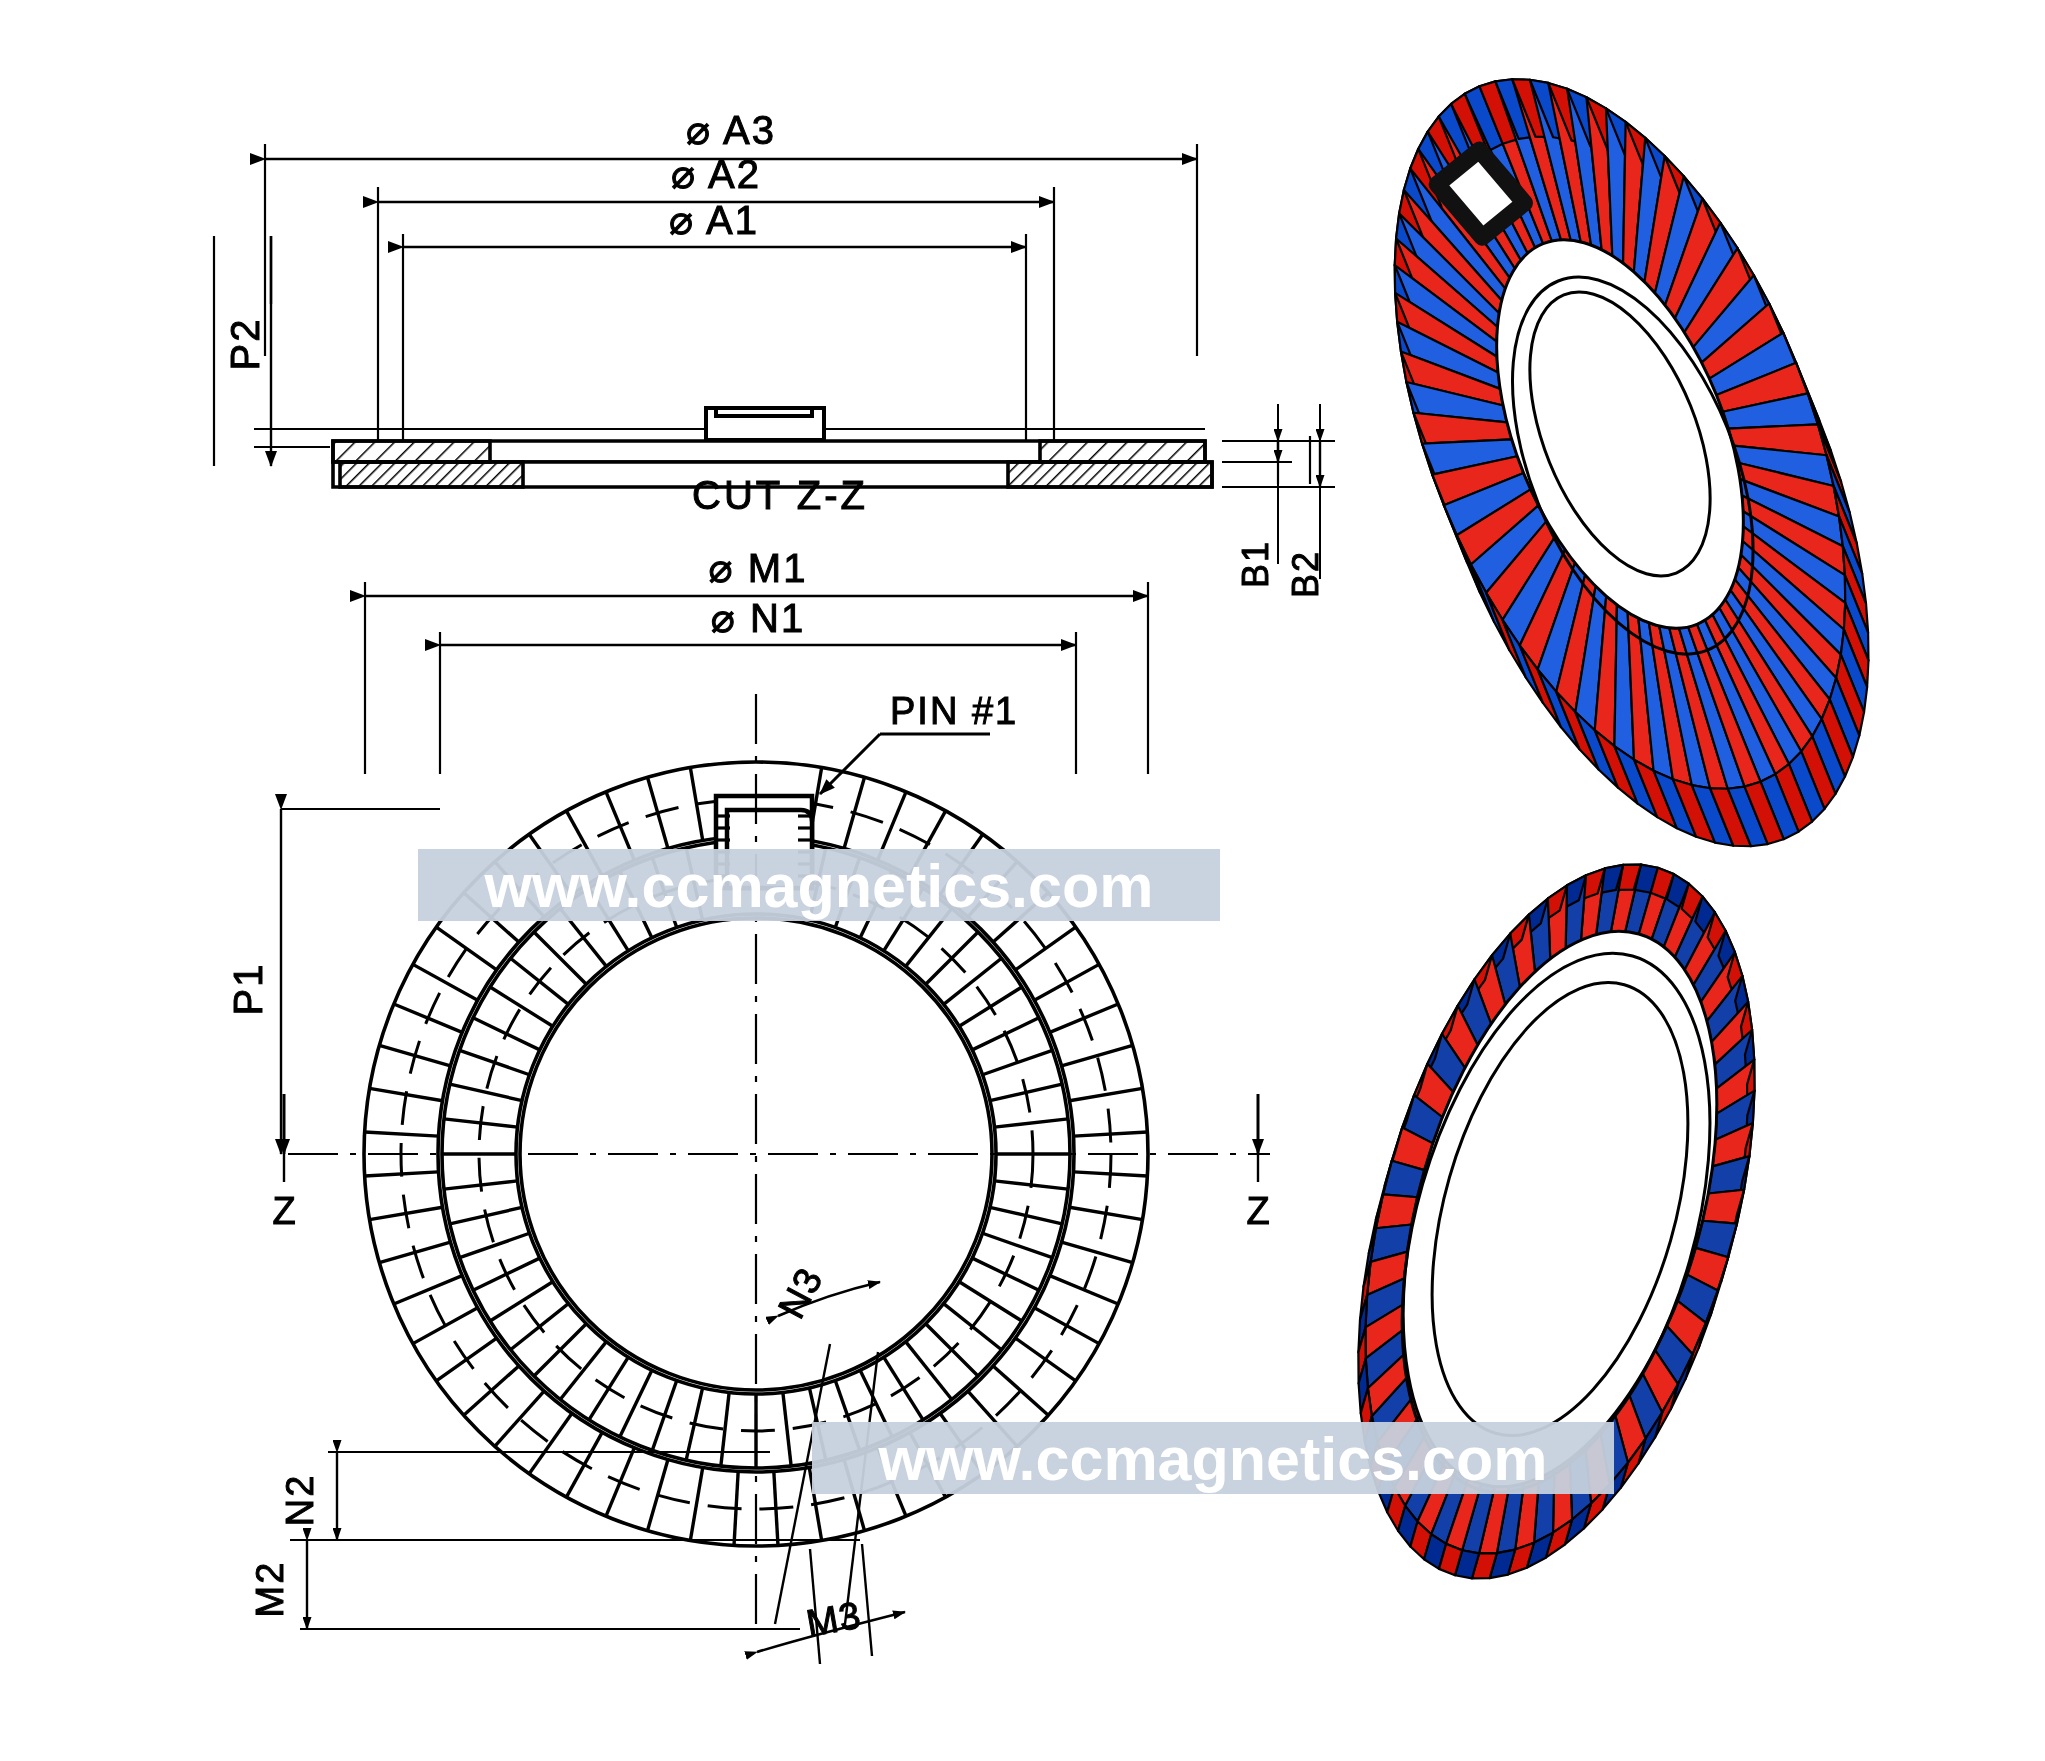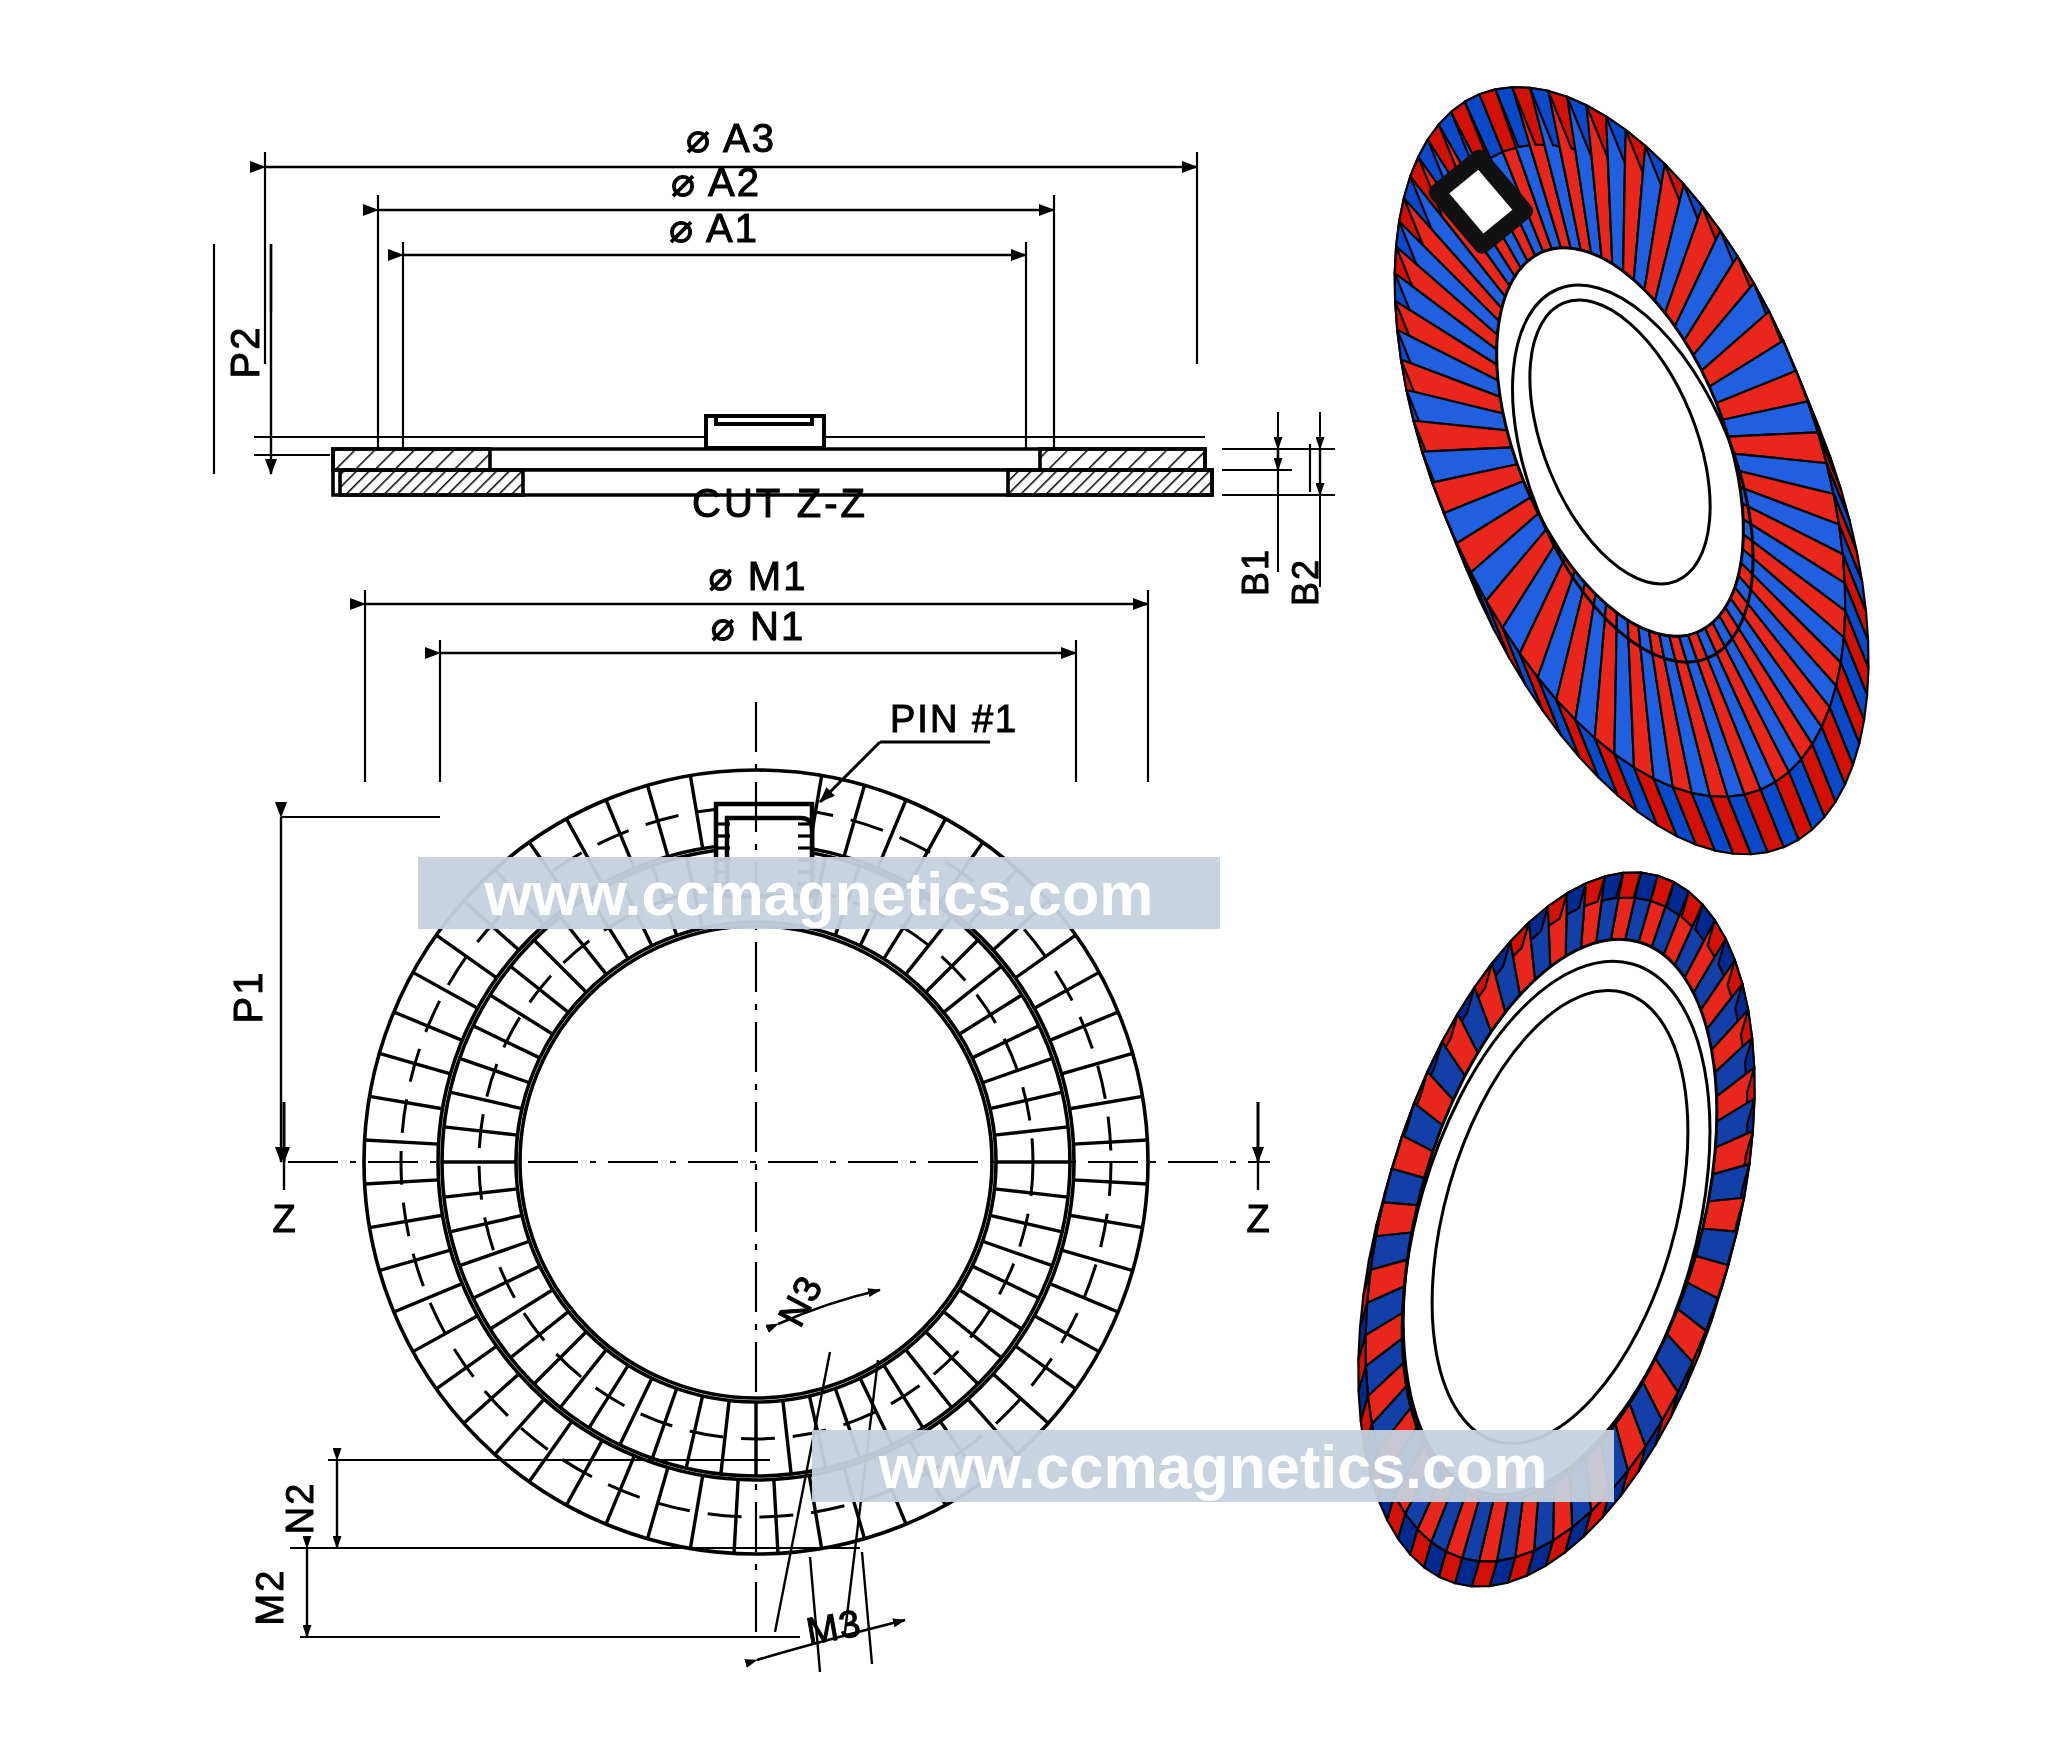--- a/index.html
+++ b/index.html
@@ -1,18 +1,18 @@
 <!DOCTYPE html>
 <html><head>
 <meta charset="utf-8">
 <style>
   html,body{margin:0;padding:0;background:#ffffff;}
   body{width:2045px;height:1761px;position:relative;overflow:hidden;
        font-family:"Liberation Sans", sans-serif;}
-  #root{position:absolute;left:0;top:12px;width:2045px;height:1333px;}
+  #root{position:absolute;left:0;top:4px;width:2045px;height:1333px;}
   svg{display:block;}
   .lbl{font-family:"Liberation Sans", sans-serif;fill:#000;}
   .wm-band{fill:#c5d1dd;opacity:.95;}
   .wm-text{fill:#ffffff;font-family:"Liberation Sans", sans-serif;font-weight:bold;}
 </style>
 </head>
 <body>
 
 <div id="root">
 <svg width="2045" height="1761" viewBox="0 0 2045 1761" xmlns="http://www.w3.org/2000/svg">

